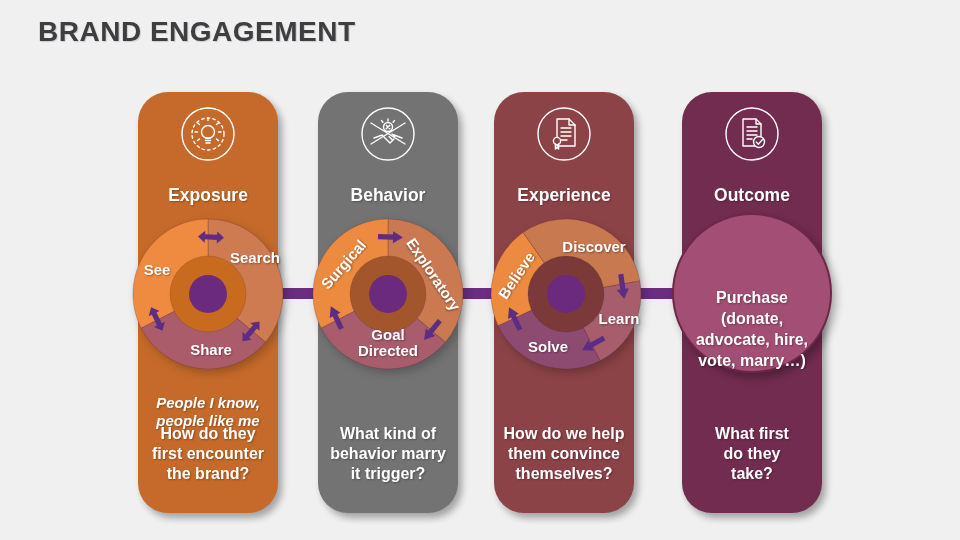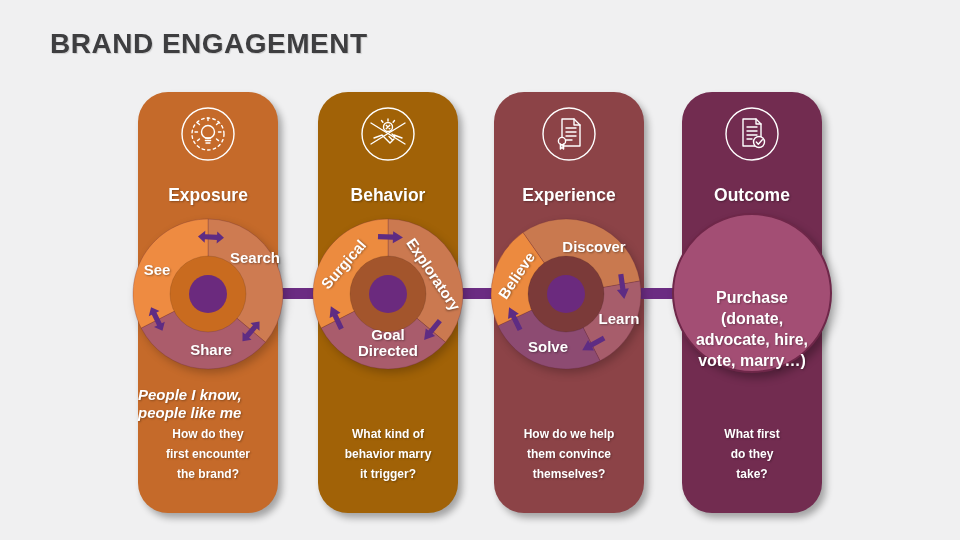--- a/index.html
+++ b/index.html
@@ -1,42 +1,42 @@
 <!DOCTYPE html>
 <html><head>
 <meta charset="utf-8">
 <style>
   html,body{margin:0;padding:0;background:#e5e5e6;}
   .stage{
     position:relative;width:960px;height:540px;background:#F0F0F1;
     font-family:"Liberation Sans",sans-serif;overflow:hidden;
   }
   .page-title{
-    position:absolute;left:38px;top:16px;margin:12px;
+    position:absolute;left:38px;top:16px;margin:0;
     font-size:28px;font-weight:bold;color:#3E3E40;letter-spacing:.5px;
     text-shadow:1px 1px 1px rgba(0,0,0,.15);
   }
   .card{
     position:absolute;top:92px;width:140px;height:421px;border-radius:30px;
     z-index:1;box-shadow:4px 5px 7px rgba(0,0,0,.32);
   }
   .card-0{left:138px;} .card-1{left:318px;} .card-2{left:494px;} .card-3{left:682px;}
   .icon-wrap{position:absolute;top:13px;left:50%;transform:translateX(-50%);width:58px;height:58px;}
   .card-title{
     position:absolute;top:78px;left:0;right:0;margin:15px;text-align:center;
     font-size:17.5px;font-weight:bold;color:#fff;text-shadow:1px 1px 2px rgba(0,0,0,.3);
   }
   .note{
-    position:absolute;top:294px;left:0;right:0;margin:0;text-align:left;
+    position:absolute;top:294px;left:0;right:0;margin:8px;text-align:center;
     font-size:15px;line-height:18px;font-weight:bold;font-style:italic;color:#fff;
     white-space:pre-line;text-shadow:1px 1px 2px rgba(0,0,0,.3);
   }
   .question{
     position:absolute;top:332px;left:0;right:0;margin:0;text-align:center;
-    font-size:12px;line-height:20px;font-weight:bold;color:#fff;
+    font-size:16px;line-height:20px;font-weight:bold;color:#fff;
     white-space:pre-line;text-shadow:1px 1px 2px rgba(0,0,0,.3);
   }
   .connector{position:absolute;left:208px;top:288px;width:544px;height:11px;z-index:2;}
   .wheel{position:absolute;top:209px;width:170px;height:170px;z-index:3;}
   .wheel-0{left:123px;} .wheel-1{left:303px;} .wheel-2{left:481px;}
   .wheel svg{overflow:visible;filter:drop-shadow(3px 4px 4px rgba(0,0,0,.22));}
   .outcome-circle{
     position:absolute;left:672px;top:213px;width:160px;height:160px;border-radius:50%;
     z-index:3;display:flex;align-items:flex-end;justify-content:center;text-align:center;
     box-shadow:4px 5px 8px rgba(0,0,0,.3);box-sizing:border-box;
@@ -66,38 +66,38 @@
       </svg>
     </div>
     <h2 class="card-title">Exposure</h2>
     <p class="note">People I know,
 people like me</p>
     <p class="question">How do they
 first encounter
 the brand?</p>
   </section>
 
-  <section class="card card-1" style="background: #a16207;">
+  <section class="card card-1" style="background: #737373;">
     <div class="icon-wrap">
       <svg width="58" height="58" viewBox="-29 -29 58 58" fill="none" stroke="#fff" stroke-width="1.4" stroke-linecap="round">
         <circle r="26"></circle>
         <path d="M-17,-11 L17,10 M17,-11 L-17,10"></path>
         <circle cx="0" cy="-7" r="4.5"></circle>
         <path d="M-1.8,-8.8 l3.6,3.6 M1.8,-8.8 l-3.6,3.6"></path>
         <path d="M0,-15 v2 M-6.5,-13.5 l1.4,1.8 M6.5,-13.5 l-1.4,1.8"></path>
         <path d="M-14,4 L-6,1 L2,9 L6,5 M14,4 L6,1 M-2,5 l3,3 M1,2.5 l3,3 M4,0 l2.5,2.5"></path>
       </svg>
     </div>
     <h2 class="card-title">Behavior</h2>
     <p class="question">What kind of
 behavior marry
 it trigger?</p>
   </section>
 
-  <section class="card card-2" style="background: rgb(140, 67, 71); padding-left: 10px;">
+  <section class="card card-2" style="background: rgb(140, 67, 71);">
     <div class="icon-wrap">
       <svg width="58" height="58" viewBox="-29 -29 58 58" fill="none" stroke="#fff" stroke-width="1.4" stroke-linecap="round" stroke-linejoin="round">
         <circle r="26"></circle>
         <path d="M-7,-15 h12 l6,6 v21 h-18 z"></path>
         <path d="M5,-15 v6 h6"></path>
         <path d="M-3,-6 h10 M-3,-2 h10 M-3,2 h10 M-3,6 h6"></path>
         <circle cx="-7" cy="7" r="3.6" fill="#8C4347"></circle>
         <path d="M-8.6,10 v5 l1.6,-1.6 1.6,1.6 v-5"></path>
       </svg>
     </div>

